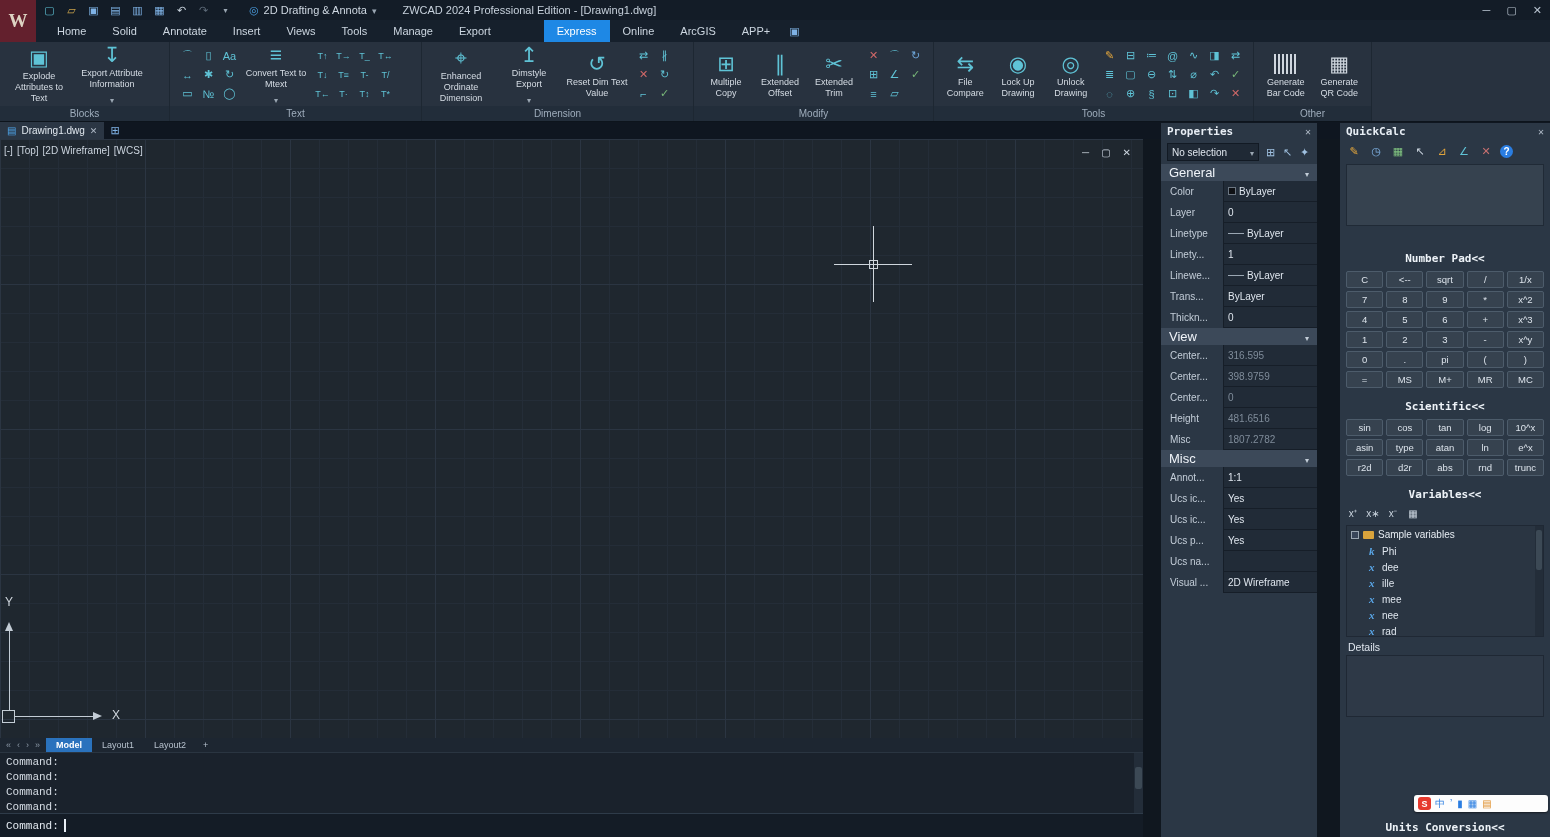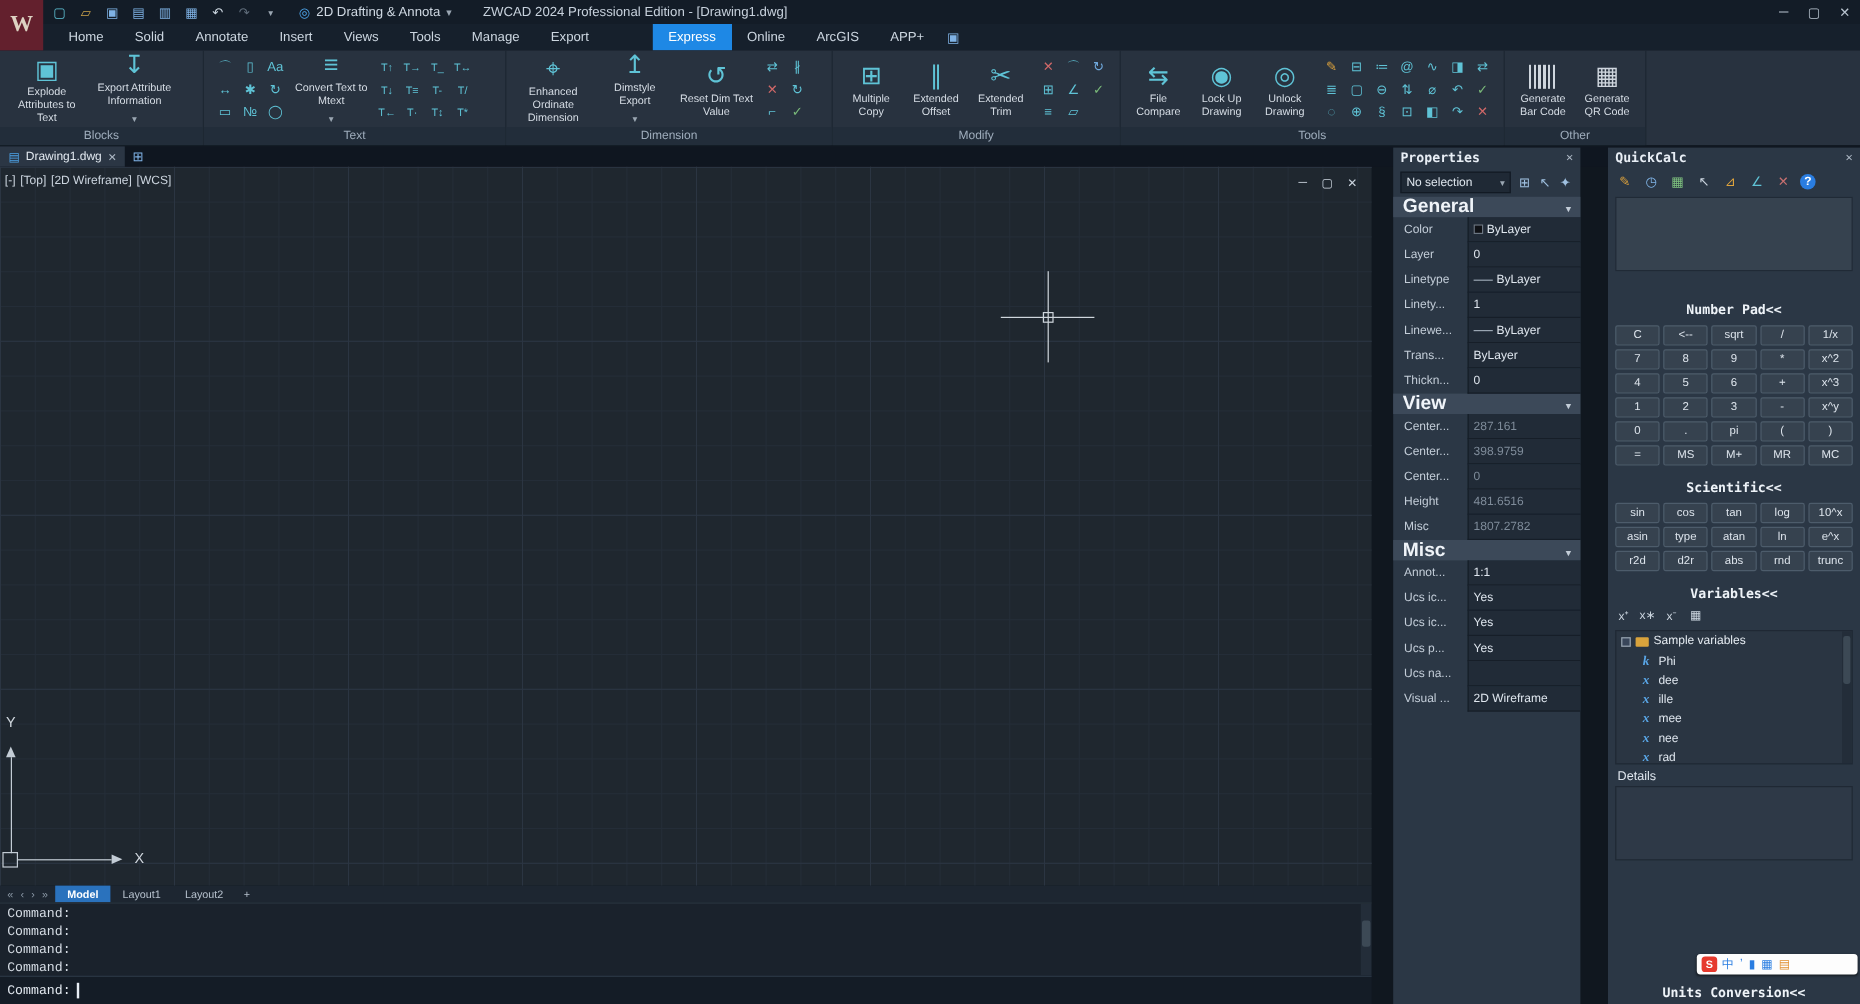--- a/index.html
+++ b/index.html
@@ -92,21 +92,21 @@
   .mono-h { font-family:"DejaVu Sans Mono",monospace; font-weight:bold; font-size:11px; color:#eef3f8; padding:0 6px;text-align:center; }
 
   
   .props { left:1149px; width:156px;margin-left:12px; }
   .selrow { display:flex; align-items:center; gap:4px; padding:3px 5px 3px 6px; }
   .seldrop { flex:1; height:18px; background:#1f2935; border:1px solid #121a24; display:flex; align-items:center;
              justify-content:space-between; padding:0 4px; font-size:10px; color:#dfe6ee; }
   .seldrop .chev:after { content:"▾"; font-size:8px; color:#9aa6b2; }
   .selrow .hico { width:15px; text-align:center; color:#9fc0e0; font-size:11px; }
   .sechead { height:17px; background:#3c4959; display:flex; align-items:center; justify-content:space-between;
-             padding:0 8px; font-size:16px; font-weight:bold; color:#f0f4f9; }
+             padding:0 8px; font-size:13px; font-weight:normal; color:#f0f4f9; }
   .sechead .chev:after { content:"▾"; font-size:8px; color:#c3cdd8; }
   .prow { display:grid; grid-template-columns:62px 1fr; height:21px; }
   .plabel { font-size:10px; color:#c3cdd8; padding-left:9px; display:flex; align-items:center; overflow:hidden; white-space:nowrap; }
   .pval { background:#212b37; border-left:1px solid #161e28; border-bottom:1px solid #161e28; display:flex;
           align-items:center; gap:3px; padding:0 4px; font-size:10px; color:#dfe6ee; overflow:hidden; white-space:nowrap; }
   .pvtext.muted { color:#7f8c9a; }
   .swatch { display:none; } .swatch.show { display:inline-block; width:8px; height:8px; background:#0f1115; border:1px solid #6b7682; }
   .lns { display:none; } .lns.show { display:inline-block; width:16px; height:1px; background:#9aa6b2; }
 
   
@@ -542,21 +542,21 @@
 
   <div class="sechead">
     <span>View</span>
     <span class="chev"></span>
   </div>
   <div>
 
       <div class="prow">
         <div class="plabel">Center...</div>
         <div class="pval">
-          <span class="pvtext muted">287.161</span>
+          <span class="pvtext muted">316.595</span>
         </div>
       </div>
 
       <div class="prow">
         <div class="plabel">Center...</div>
         <div class="pval">
           <span class="pvtext muted">398.9759</span>
         </div>
       </div>
 

